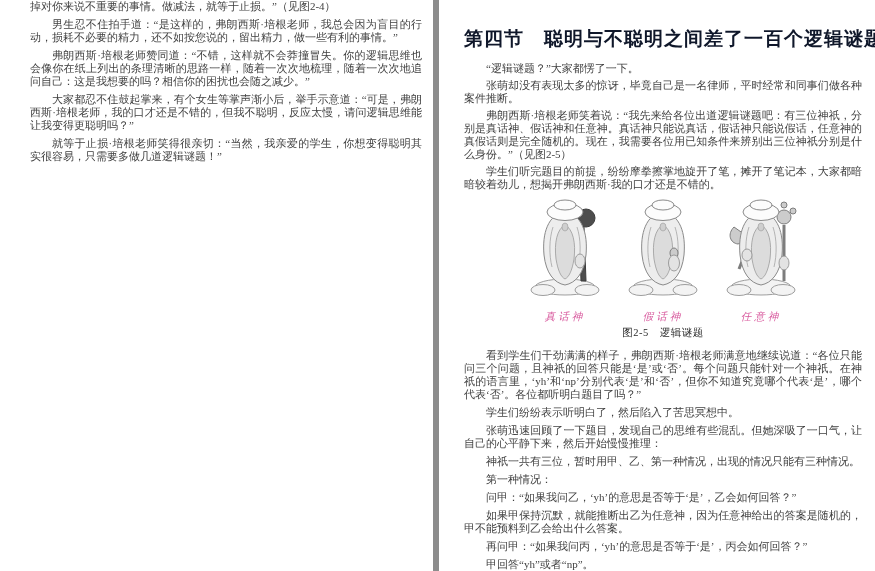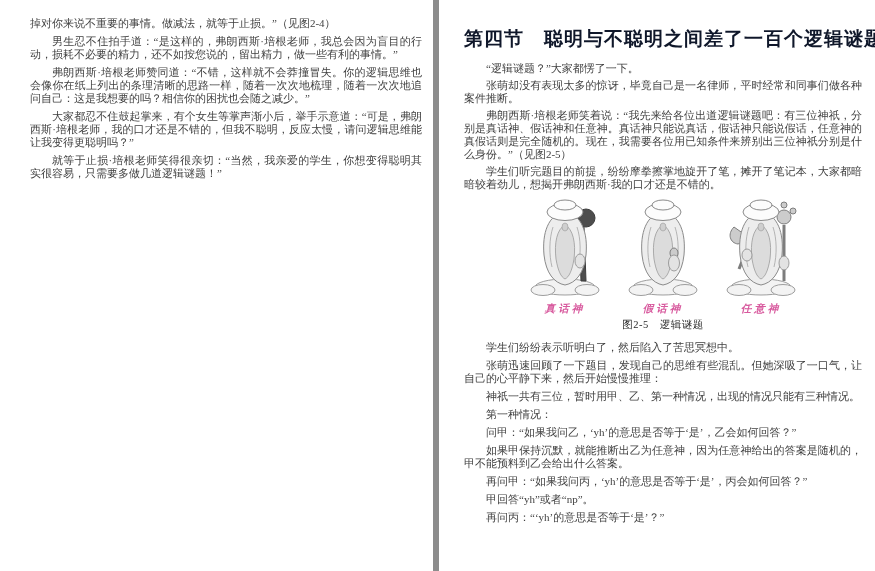--- a/index.html
+++ b/index.html
@@ -17,41 +17,41 @@
   .page-right{left:464px;width:398px;}
   p.body{
     margin:0 0 5px 0;
     font-size:11px;line-height:13px;
     text-align:justify;
     color:#3f3f3f;
   }
   .page-right p.body{margin-bottom:4px;}
   .page-right .post-figure p.body{margin-bottom:5px;}
   p.indent{text-indent:2em;}
-  .page-left .content{padding-top:17px;}
+  .page-left .content{}
   .section-title{
     margin:28px 0 12px 0;
     font-size:19px;line-height:22px;
     font-weight:bold;color:#0f172a;
     text-align:center;letter-spacing:1px;
     white-space:nowrap;
   }
   
   .figure-block{margin:6px 0 10px 0;}
   .gods-row{
     display:flex;justify-content:center;gap:8px;
   }
   .god{
     width:90px;display:flex;flex-direction:column;align-items:center;
   }
   .god svg{width:90px;height:100px;display:block;}
   .god-label{
-    margin-top:6px;
+    margin-top:14px;
     font-size:10.5px;line-height:12px;
-    font-style:italic;font-weight:bold;
+    font-style:italic;font-weight:normal;
     letter-spacing:3px;
     color:#d85a9e;
   }
   .figure-caption{
     margin-top:3px;
     text-align:center;
     font-size:10.5px;line-height:13px;
     font-weight:normal;color:#2a2a2a;
     letter-spacing:0.5px;
   }
@@ -153,20 +153,21 @@
           <ellipse class="hand" cx="68" cy="66" rx="5" ry="7"></ellipse>
         </svg>
         <div class="god-label">任意神</div>
       </div>
 
     </div>
     <div class="figure-caption">图2-5　逻辑谜题</div>
   </div>
 
   <div class="post-figure">
+    <p class="body indent">看到学生们干劲满满的样子，弗朗西斯·培根老师满意地继续说道：“各位只能问三个问题，且神祇的回答只能是‘是’或‘否’。每个问题只能针对一个神祇。在神祇的语言里，‘yh’和‘np’分别代表‘是’和‘否’，但你不知道究竟哪个代表‘是’，哪个代表‘否’。各位都听明白题目了吗？”</p>
     <p class="body indent">学生们纷纷表示听明白了，然后陷入了苦思冥想中。</p>
     <p class="body indent">张萌迅速回顾了一下题目，发现自己的思维有些混乱。但她深吸了一口气，让自己的心平静下来，然后开始慢慢推理：</p>
     <p class="body indent">神祇一共有三位，暂时用甲、乙、第一种情况，出现的情况只能有三种情况。</p>
     <p class="body indent">第一种情况：</p>
     <p class="body indent">问甲：“如果我问乙，‘yh’的意思是否等于‘是’，乙会如何回答？”</p>
     <p class="body indent">如果甲保持沉默，就能推断出乙为任意神，因为任意神给出的答案是随机的，甲不能预料到乙会给出什么答案。</p>
     <p class="body indent">再问甲：“如果我问丙，‘yh’的意思是否等于‘是’，丙会如何回答？”</p>
     <p class="body indent">甲回答“yh”或者“np”。</p>
     <p class="body indent">再问丙：“‘yh’的意思是否等于‘是’？”</p>
   </div>

